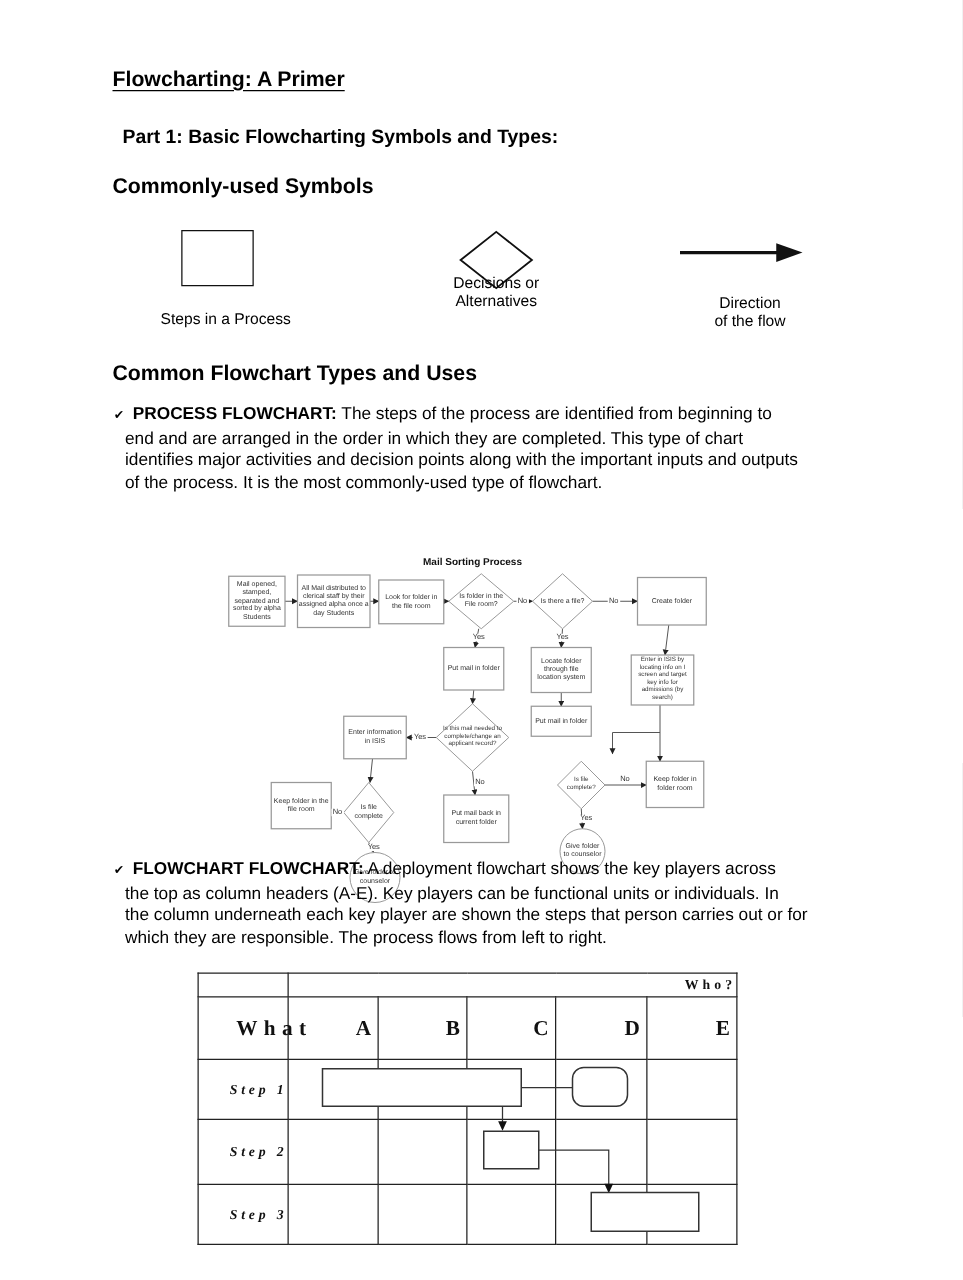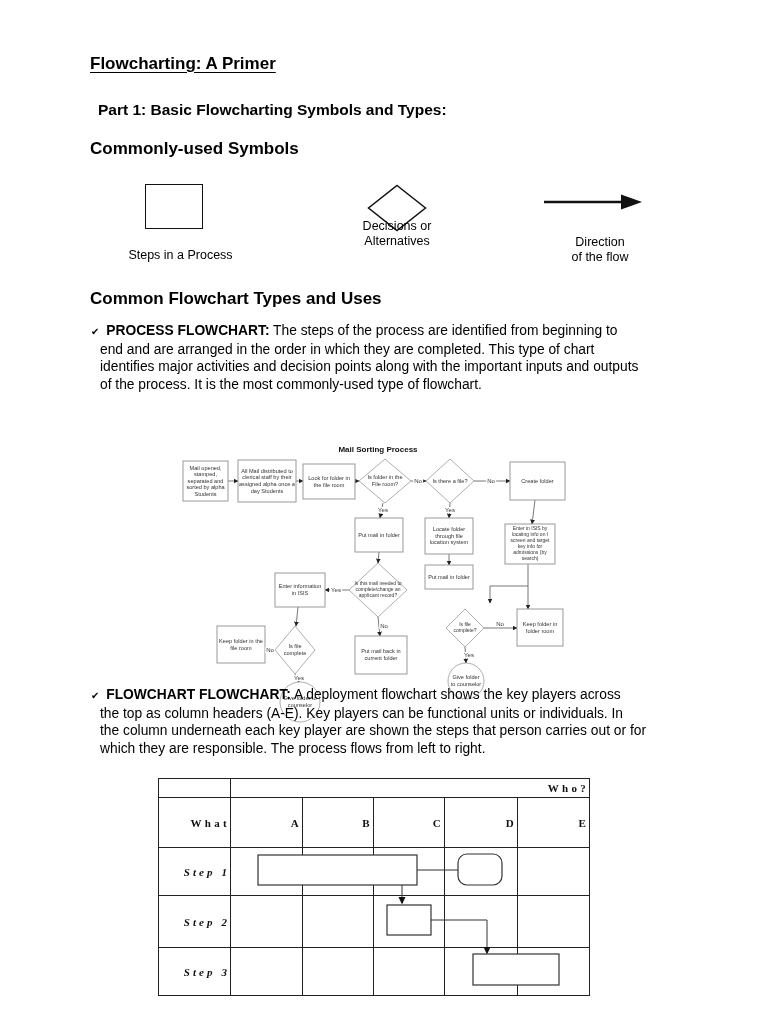--- a/index.html
+++ b/index.html
@@ -30,21 +30,21 @@
            text-align:center;font-size:5.6px;line-height:1.18;color:#333;overflow:hidden;}
   .fc-elabel{position:absolute;transform:translate(-50%,-50%);background:#fff;
              font-size:6px;color:#333;padding:0 1px;line-height:1;}
   
   .deploy{position:absolute;left:158px;top:778px;width:431px;height:215px;}
   .deploy table{border-collapse:collapse;table-layout:fixed;width:431px;
                 font-family:"Liberation Serif",serif;}
   .deploy td,.deploy th{border:1.3px solid #222;padding:0;text-align:right;
                         font-weight:700;color:#111;}
   .deploy .who-cell{height:18px;font-size:11px;letter-spacing:0.30em;}
-  .deploy .hdr-cell{height:49px;font-size:11px;letter-spacing:0.30em;padding-left:30px;}
+  .deploy .hdr-cell{height:49px;font-size:17px;letter-spacing:0.30em;padding-left:30px;}
   .deploy .step-cell{font-size:11px;letter-spacing:0.28em;font-style:italic;}
   .deploy-overlay{position:absolute;left:0;top:0;pointer-events:none;}
 </style>
 </head>
 <body>
 
 <div class="page">
 
   <div class="doc-title">Flowcharting: A Primer</div>
   <div class="h2">Part 1: Basic Flowcharting Symbols and Types:</div>

